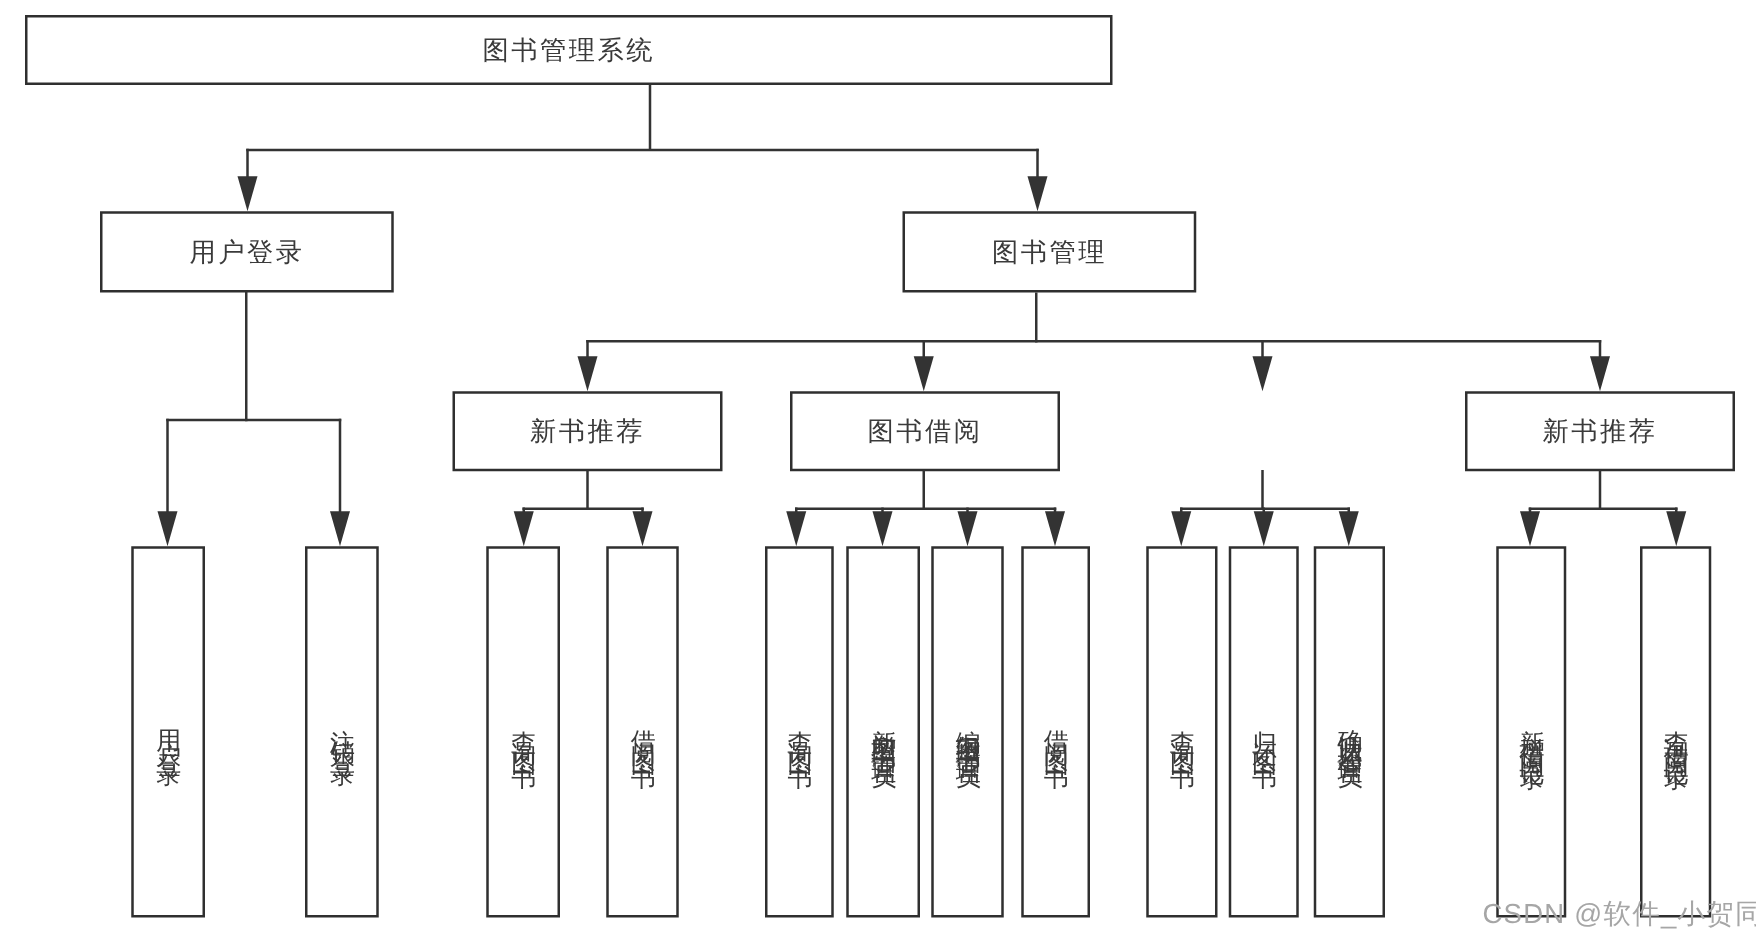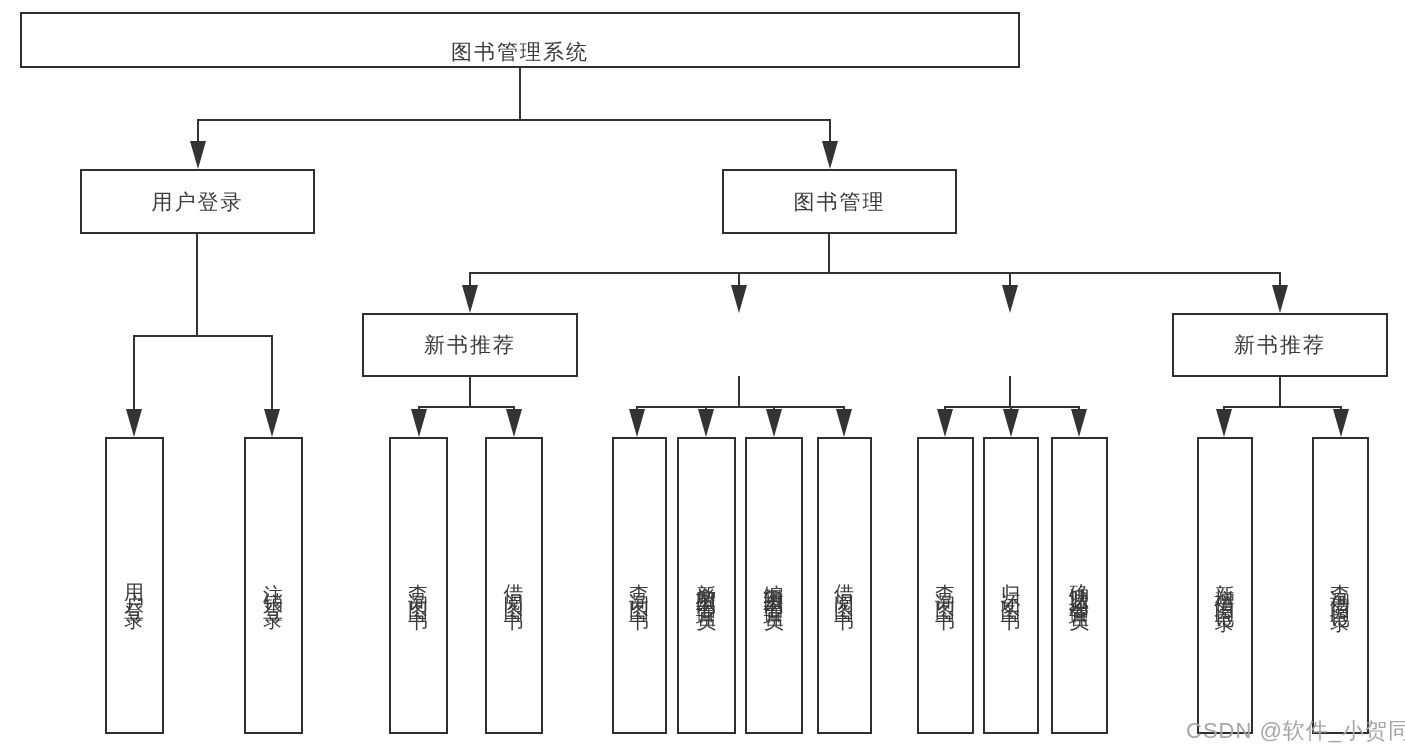--- a/index.html
+++ b/index.html
@@ -58,21 +58,21 @@
     letter-spacing: 1px;
     white-space: nowrap;
     z-index: 5;
   }
 </style>
 </head>
 <body>
 
 <div class="stage">
 
-  <div class="box" style="left:20px; top:12px; width:1000px; height:56px;align-items:flex-end;">
+  <div class="box" style="left:20px; top:12px; width:870px; height:56px;">
     <span class="hlabel">图书管理系统</span>
   </div>
 
   <div class="line" style="left:519px; top:68px; width:2px; height:52px;"></div>
   <div class="line" style="left:197px; top:119px; width:634px; height:2px;"></div>
   <div class="line" style="left:197px; top:119px; width:2px; height:32px;"></div>
   <div class="arrow" style="left:190px; top:141px;"></div>
   <div class="line" style="left:829px; top:119px; width:2px; height:32px;"></div>
   <div class="arrow" style="left:822px; top:141px;"></div>
 
@@ -96,20 +96,23 @@
   <div class="arrow" style="left:462px; top:285px;"></div>
   <div class="line" style="left:738px; top:272px; width:2px; height:22px;"></div>
   <div class="arrow" style="left:731px; top:285px;"></div>
   <div class="line" style="left:1009px; top:272px; width:2px; height:22px;"></div>
   <div class="arrow" style="left:1002px; top:285px;"></div>
   <div class="line" style="left:1279px; top:272px; width:2px; height:22px;"></div>
   <div class="arrow" style="left:1272px; top:285px;"></div>
 
   <div class="box" style="left:362px; top:313px; width:216px; height:64px;">
     <span class="hlabel">新书推荐</span>
+  </div>
+  <div class="box" style="left:632px; top:313px; width:216px; height:64px;">
+    <span class="hlabel">图书借阅</span>
   </div>
   <div class="box" style="left:1172px; top:313px; width:216px; height:64px;">
     <span class="hlabel">新书推荐</span>
   </div>
 
   <div class="line" style="left:469px; top:376px; width:2px; height:32px;"></div>
   <div class="line" style="left:418px; top:406px; width:97px; height:2px;"></div>
   <div class="line" style="left:418px; top:406px; width:2px; height:12px;"></div>
   <div class="arrow" style="left:411px; top:409px;"></div>
   <div class="line" style="left:513px; top:406px; width:2px; height:12px;"></div>

